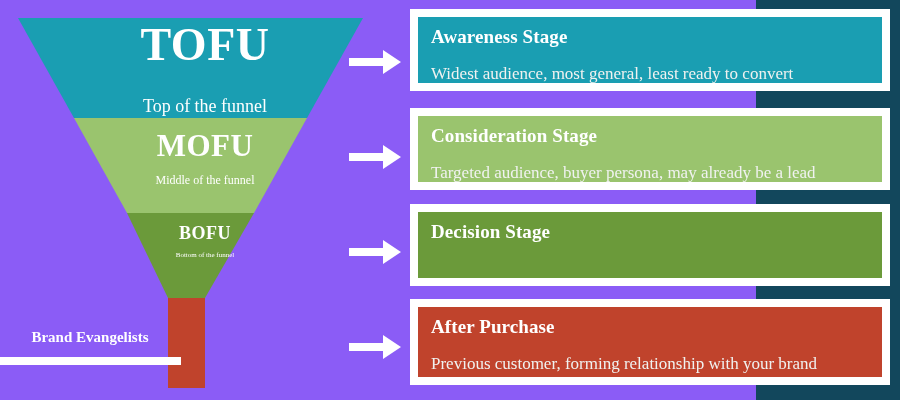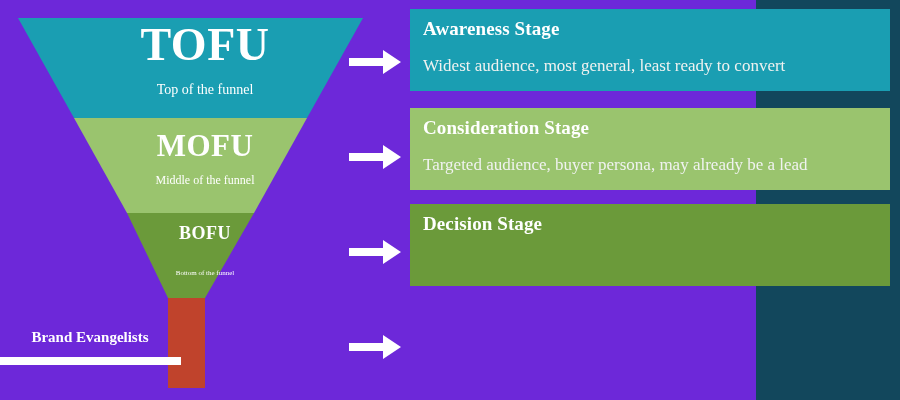--- a/index.html
+++ b/index.html
@@ -14,21 +14,21 @@
   body {
     background: #12475c;
     font-family: "Liberation Serif", "DejaVu Serif", serif;
     position: relative;
   }
 
   #infographic {
     position: relative;
     width: 756px;
     height: 400px;
-    background: #6d28d9;
+    background: #8b5cf6;
   }
 
   
   #funnel-graphic {
     position: absolute;
     left: 0;
     top: 0;
     width: 410px;
     height: 400px;
   }
@@ -55,31 +55,31 @@
     letter-spacing: 0.5px;
   }
 
   .funnel-sub {
     line-height: 1;
   }
 
   
   #tofu-labels { left: 0; top: 22px; }
   #tofu-labels .funnel-acronym { font-size: 46px; }
-  #tofu-labels .funnel-sub { font-size: 14px; margin-top: 15px; }
+  #tofu-labels .funnel-sub { font-size: 18px; margin-top: 29px; }
 
   
   #mofu-labels { left: 0; top: 130px; }
   #mofu-labels .funnel-acronym { font-size: 31px; }
   #mofu-labels .funnel-sub { font-size: 12px; margin-top: 13px; }
 
   
   #bofu-labels { left: 0; top: 224px; }
   #bofu-labels .funnel-acronym { font-size: 18px; }
-  #bofu-labels .funnel-sub { font-size: 7px; margin-top: 28px; }
+  #bofu-labels .funnel-sub { font-size: 7px; margin-top: 10px; }
 
   
   #brand-evangelists-group {
     position: absolute;
     left: 0;
     top: 330px;
     width: 200px;
     height: 40px;
   }
 
@@ -115,20 +115,21 @@
   #arrow-2 { left: 349px; top: 144px; }
   #arrow-3 { left: 349px; top: 239px; }
   #arrow-4 { left: 349px; top: 334px; }
 
   
   .stage-card {
     position: absolute;
     left: 410px;
     width: 480px;
     background: #ffffff;
+    padding: 8px;
   }
 
   .stage-card-inner {
     width: 100%;
     height: 100%;
     padding: 9px 13px 12px 13px;
   }
 
   #stage-card-1 { top: 9px;   height: 82px; }
   #stage-card-2 { top: 108px; height: 82px; }
@@ -216,14 +217,20 @@
       <div class="stage-desc">Targeted audience, buyer persona, may already be a lead</div>
     </div>
   </div>
 
   <div class="stage-card" id="stage-card-3">
     <div class="stage-card-inner" style="background:#6b9a3a">
       <div class="stage-title">Decision Stage</div>
     </div>
   </div>
 
+  <div class="stage-card" id="stage-card-4">
+    <div class="stage-card-inner" style="background:#c0432c">
+      <div class="stage-title">After Purchase</div>
+      <div class="stage-desc">Previous customer, forming relationship with your brand</div>
+    </div>
+  </div>
 
 </div>
 
 </body></html>

